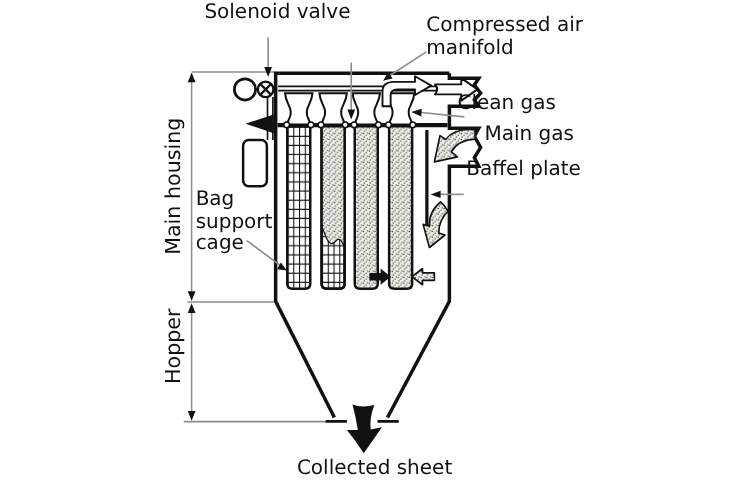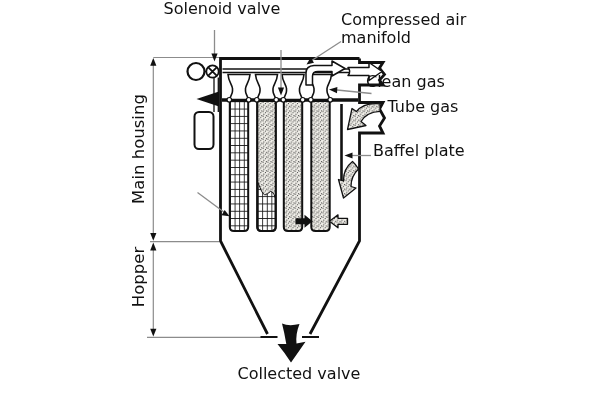--- a/index.html
+++ b/index.html
@@ -129,23 +129,24 @@
     <polygon points="306.5,64.5 314,62.7 310.6,57.4"></polygon>
     <polygon points="329,89.5 337.4,87 337,93.2"></polygon>
     <polygon points="344.5,155.5 352.5,152.6 352.5,158.4"></polygon>
     <polygon points="229.5,216.3 221.5,215.3 224.7,210 "></polygon>
   </g>
 </svg>
 
 <div class="lbl" style="left:163.5px;top:0;">Solenoid valve</div>
 <div class="lbl wrap" style="left:341px;top:11px;width:136px;">Compressed air manifold</div>
 <div class="lbl" style="left:366px;top:63px;margin-top:10px;">Clean gas</div>
-<div class="lbl" style="left:387.5px;top:98px;">Tube gas</div>
-<div class="lbl" style="left:373px;top:142px;text-align:right;">Baffel plate</div>
-<div class="lbl" style="left:237.5px;top:365px;">Collected valve</div>
+<div class="lbl" style="left:387.5px;top:98px;">Main gas</div>
+<div class="lbl" style="left:373px;top:126px;text-align:right;">Baffel plate</div>
+<div class="lbl wrap" style="left:156.5px;top:150px;width:66px;line-height:17.5px;">Bag support cage</div>
+<div class="lbl" style="left:237.5px;top:365px;">Collected sheet</div>
 <div class="rotbox" style="left:138.8px;top:149px;">
   <div class="lbl rot">Main housing</div>
 </div>
 <div class="rotbox" style="left:138.8px;top:277px;">
   <div class="lbl rot">Hopper</div>
 </div>
 
 </div>
 
 </body></html>

